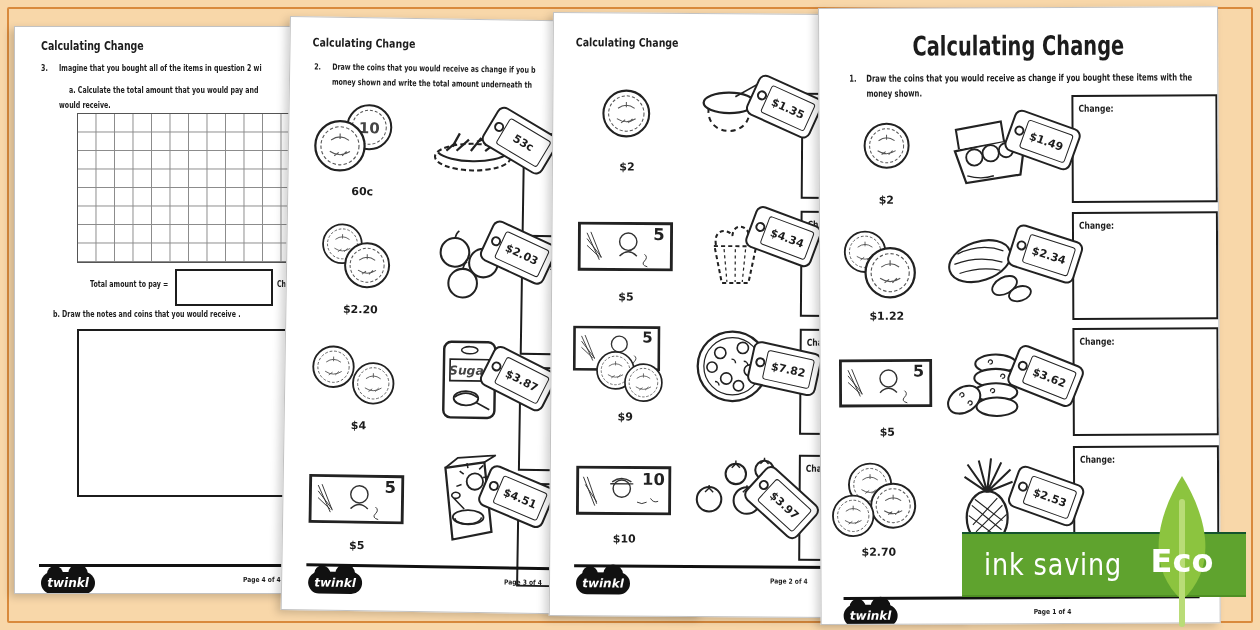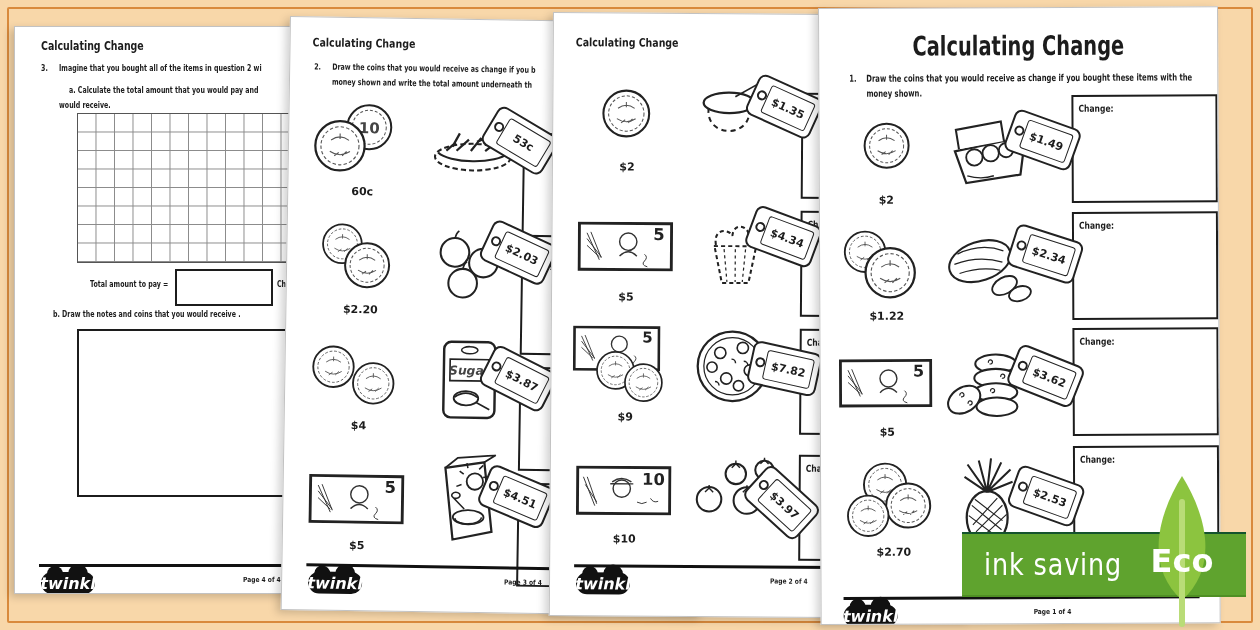--- a/index.html
+++ b/index.html
@@ -25,21 +25,21 @@
   .prow{position:absolute;left:0;width:100%;height:114px;}
   .money-wrap{position:absolute;left:18px;top:0;width:112px;text-align:center;}
   .mlab{font-size:11px;font-weight:bold;text-align:center;margin-top:1px;}
   .item-wrap{position:absolute;left:128px;top:-4px;width:115px;}
   .tag{position:absolute;width:66px;height:40px;border:2.5px solid #222;border-radius:8px;background:#fff;transform:rotate(26deg);}
   .tag::before{content:"";position:absolute;left:3px;top:14px;width:6px;height:6px;border:2px solid #222;border-radius:50%;}
   .tag-inner{position:absolute;inset:5px 5px 5px 13px;border:1.5px solid #222;border-radius:3px;
              display:flex;align-items:center;justify-content:center;font-size:11px;font-weight:bold;}
   .fline{position:absolute;height:2.5px;background:#111;}
   .cloud{position:absolute;width:54px;height:22px;background:#111;border-radius:12px;color:#fff;
-         display:flex;align-items:center;justify-content:center;font-size:16px;font-weight:bold;font-style:italic;}
+         display:flex;align-items:center;justify-content:center;font-size:12px;font-weight:bold;font-style:italic;}
   .cloud::before{content:"";position:absolute;left:6px;top:-6px;width:16px;height:16px;background:#111;border-radius:50%;}
   .cloud::after{content:"";position:absolute;right:7px;top:-8px;width:20px;height:20px;background:#111;border-radius:50%;}
   .cloud span{position:relative;z-index:1;}
   .ftext{position:absolute;font-size:7px;font-weight:bold;transform:scaleX(.85);transform-origin:0 0;white-space:nowrap;}
   .banner{position:absolute;left:962px;top:532px;width:284px;height:61px;background:#5fa32e;
           border-top:2px solid #14532d;border-bottom:2px solid #4f8f24;z-index:10;
           display:flex;align-items:center;}
   .banner-label{font-size:30px;color:#fff;display:inline-block;transform:scaleX(.85);transform-origin:0 50%;
                 margin-left:22px;white-space:nowrap;letter-spacing:1px;}
   .leaf{position:absolute;left:1140px;top:474px;width:84px;height:154px;z-index:11;}
@@ -415,21 +415,21 @@
         <svg width="112" height="92" viewBox="0 0 100 90">
             <use href="#sym-cookies"></use>
           </svg>
       </div>
       <div class="tag" style="left:190px;top:12px;transform:rotate(22deg)">
         <div class="tag-inner">$3.62</div>
       </div>
     </div>
 
     <div class="prow" style="top:452px">
-      <div class="money-wrap" style="left:20px;width:105px">
+      <div class="money-wrap" style="left:5px;width:105px">
         <svg width="105" height="80" viewBox="0 0 105 80">
           <use href="#sym-coin" x="20" y="0" width="48" height="48"></use>
           <use href="#sym-coin" x="42" y="20" width="50" height="50"></use>
           <use href="#sym-coin" x="4" y="32" width="46" height="46"></use>
         </svg>
         <div class="mlab">$2.70</div>
       </div>
       <div class="item-wrap" style="left:112px">
         <svg width="112" height="92" viewBox="0 0 100 90">
             <use href="#sym-pineapple"></use>

